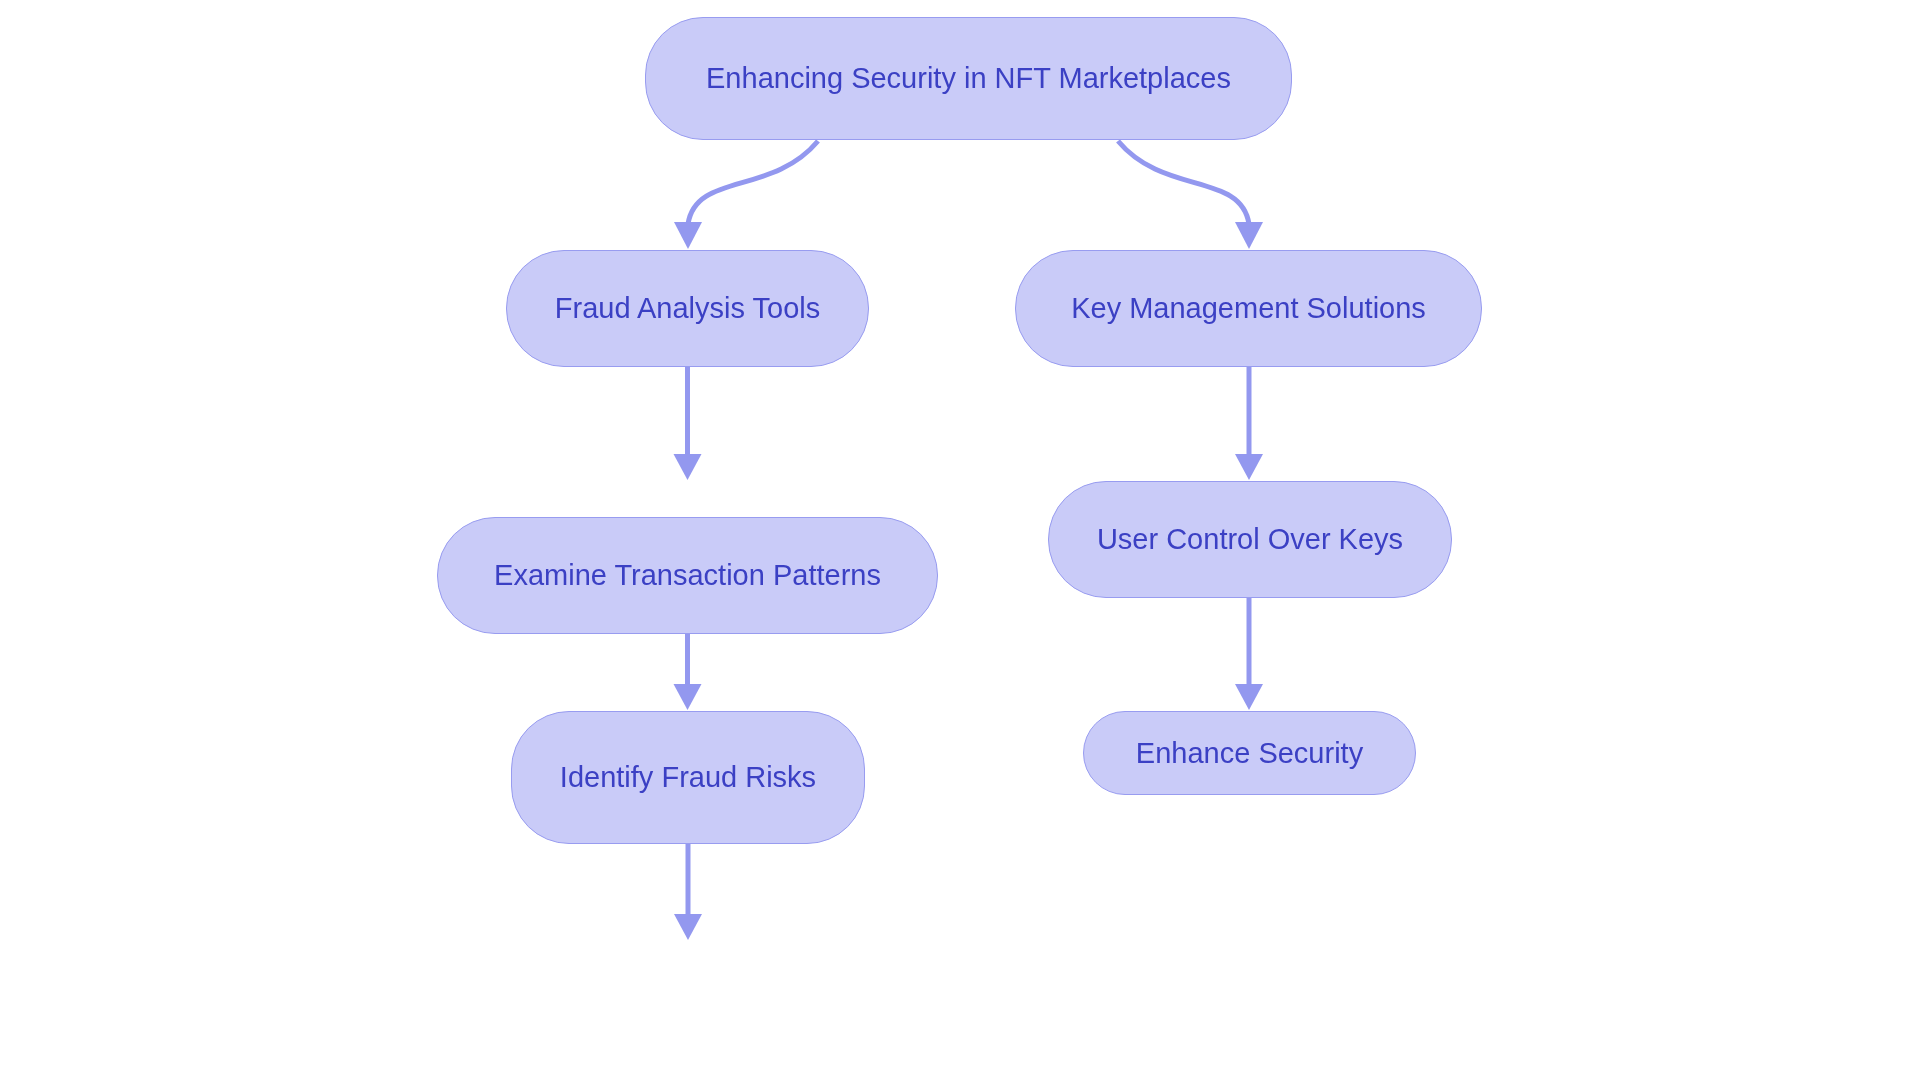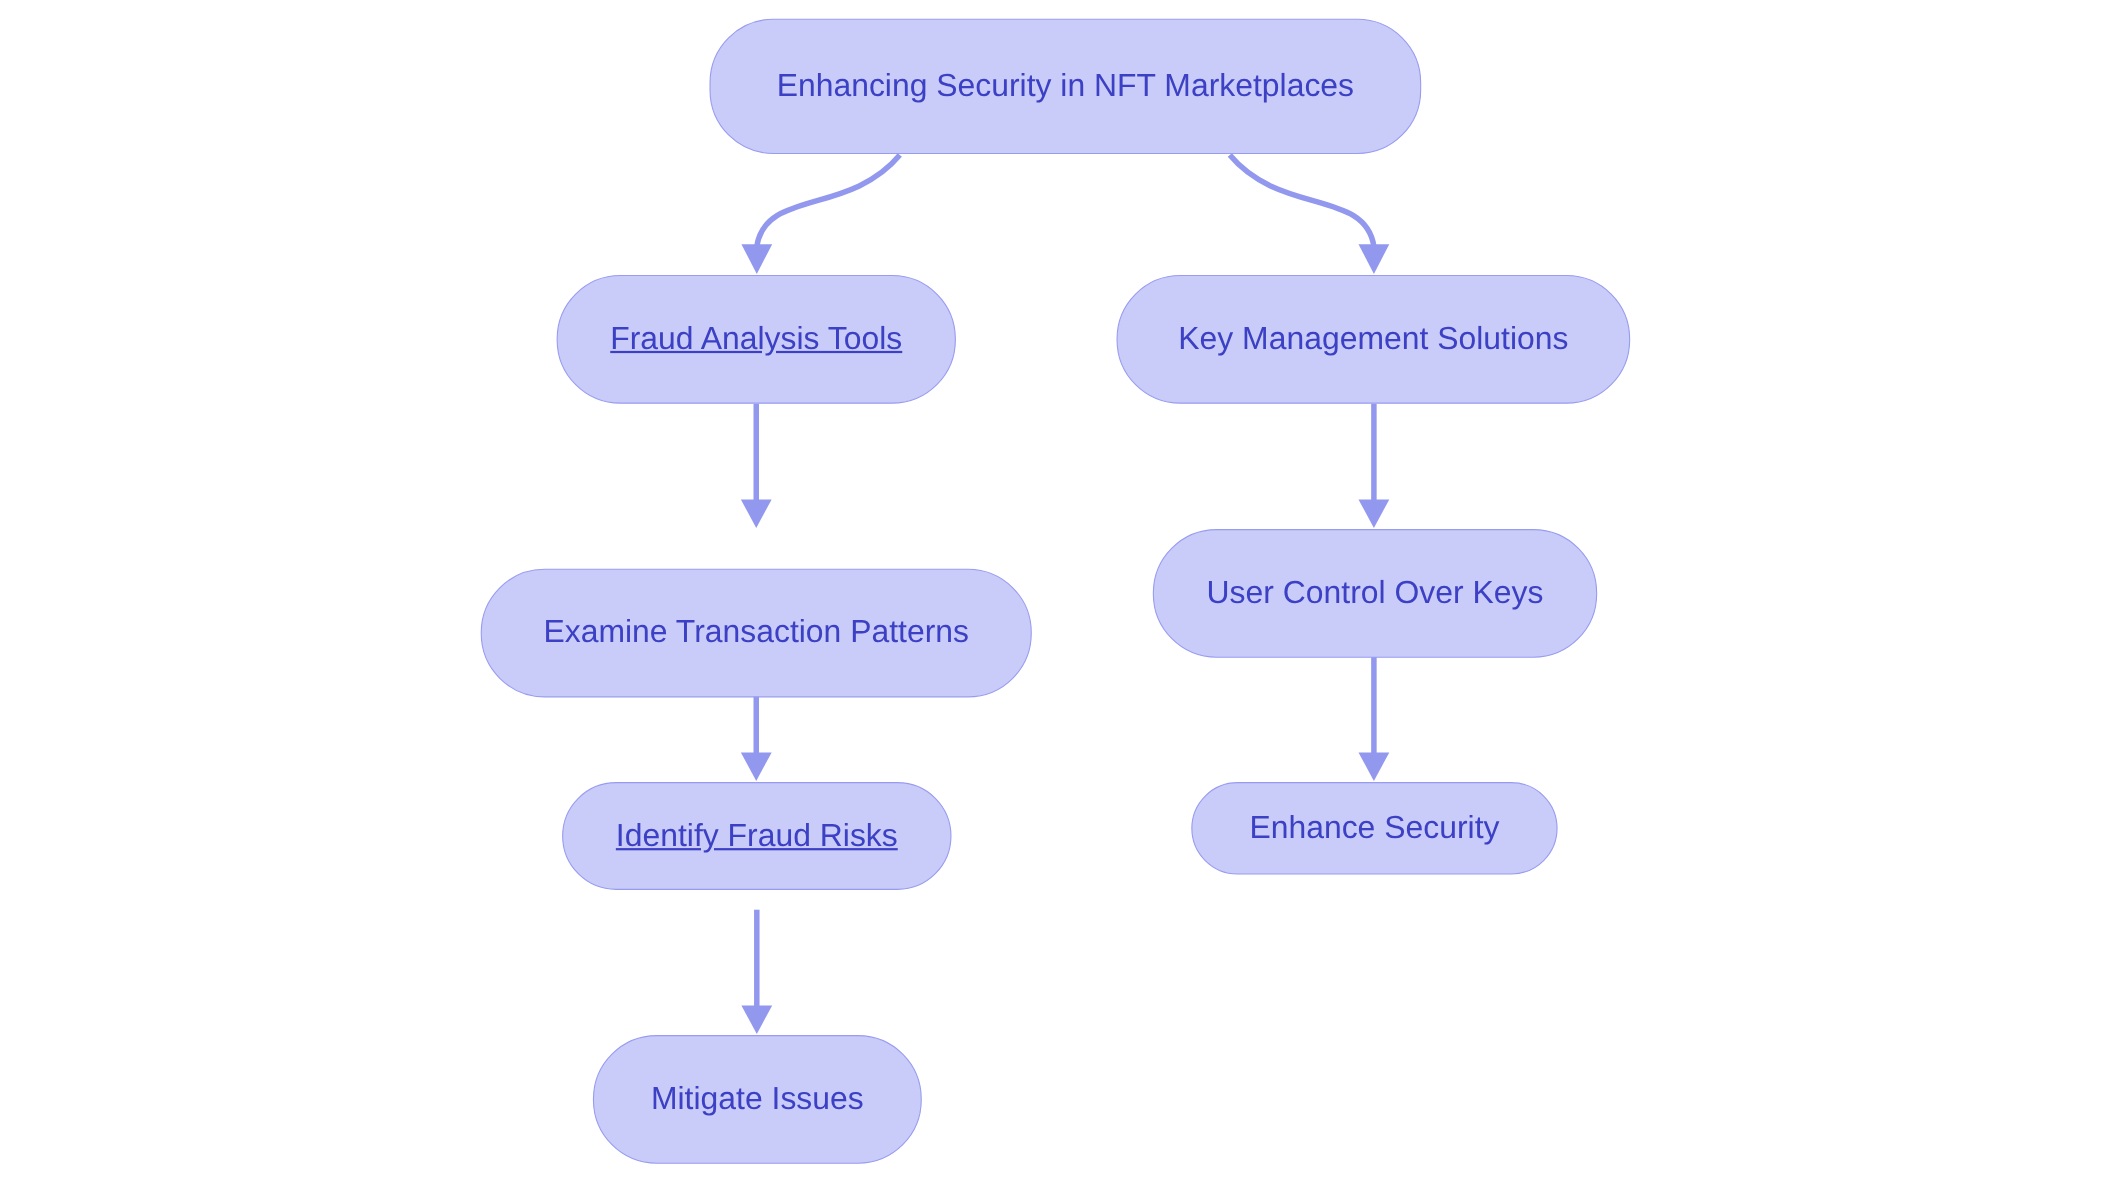--- a/index.html
+++ b/index.html
@@ -44,25 +44,25 @@
     border: 1.6px solid var(--node-border);
     border-radius: 58px;
     color: var(--node-text);
     font-size: 29px;
     line-height: 1.2;
     text-align: center;
     white-space: nowrap;
   }
   
   #n-root      { left: 645px;  top: 17px;  width: 647px; height: 123px; }
-  #n-fraud     { left: 506px;  top: 250px; width: 363px; height: 117px; text-decoration: underline; }
+  #n-fraud     { left: 506px;  top: 250px; width: 363px; height: 117px; }
   #n-keymgmt   { left: 1015px; top: 250px; width: 467px; height: 117px; }
   #n-examine   { left: 437px;  top: 481px; width: 501px; height: 117px; margin-top: 36px; }
   #n-usercontrol { left: 1048px; top: 481px; width: 404px; height: 117px; }
-  #n-identify  { left: 511px;  top: 711px; width: 354px; height: 98px; text-decoration: underline; }
+  #n-identify  { left: 511px;  top: 711px; width: 354px; height: 133px; }
   #n-enhance   { left: 1083px; top: 711px; width: 333px; height: 84px; }
   #n-mitigate  { left: 539px;  top: 941px; width: 299px; height: 117px; }
 </style>
 </head>
 <body>
 
 <div class="canvas">
 
   <svg class="edges" viewBox="0 0 1920 1083" aria-hidden="true">
 
@@ -102,15 +102,14 @@
     </g>
   </svg>
 
   <div class="node" id="n-root">Enhancing Security in NFT Marketplaces</div>
   <div class="node" id="n-fraud">Fraud Analysis Tools</div>
   <div class="node" id="n-keymgmt">Key Management Solutions</div>
   <div class="node" id="n-examine">Examine Transaction Patterns</div>
   <div class="node" id="n-usercontrol">User Control Over Keys</div>
   <div class="node" id="n-identify">Identify Fraud Risks</div>
   <div class="node" id="n-enhance">Enhance Security</div>
-  <div class="node" id="n-mitigate">Mitigate Issues</div>
 
 </div>
 
 </body></html>

